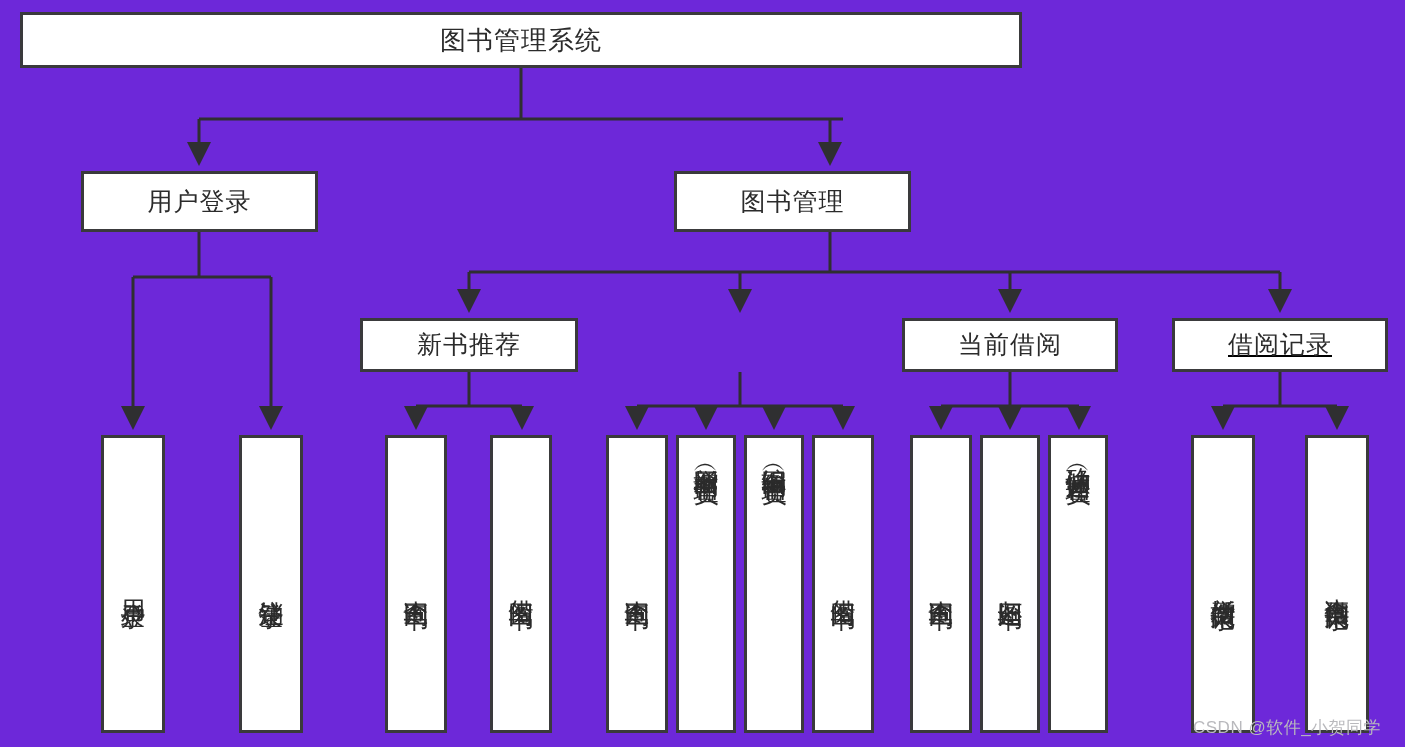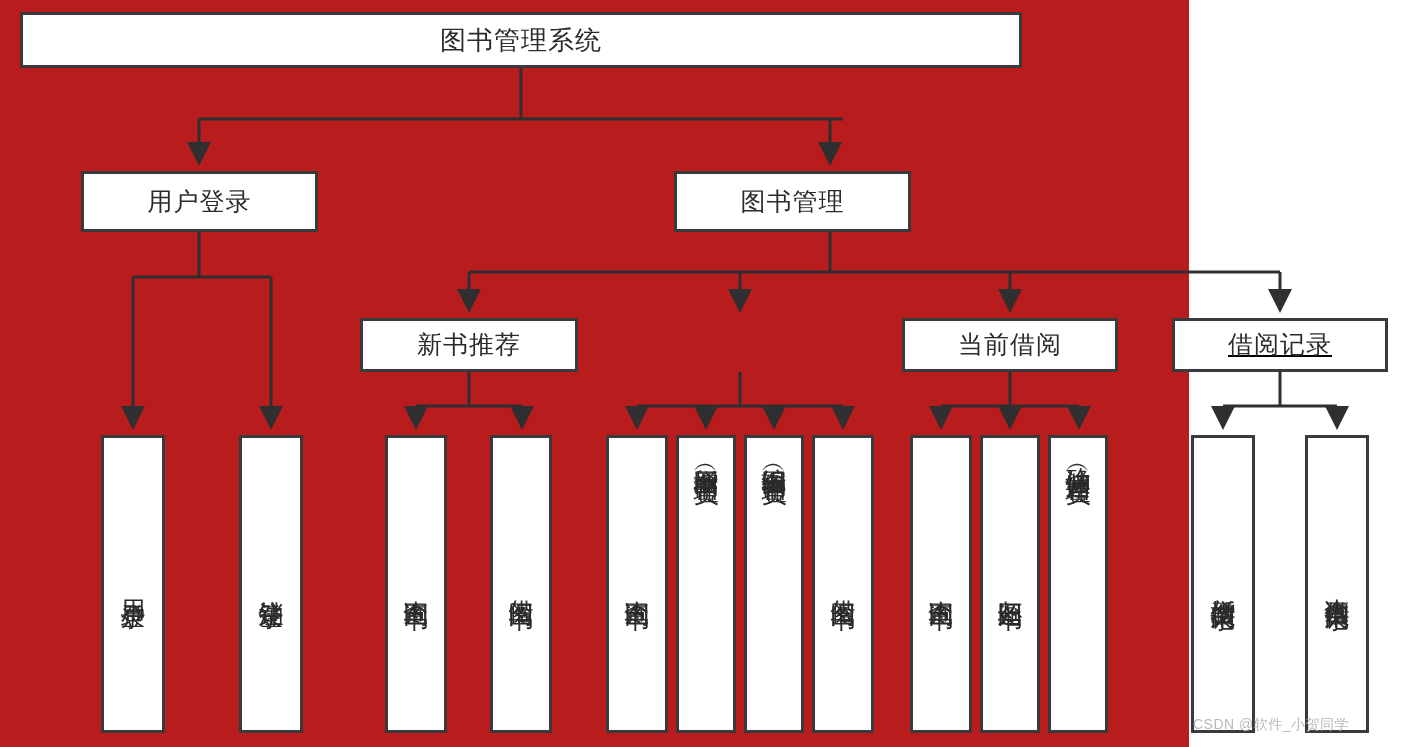--- a/index.html
+++ b/index.html
@@ -1,35 +1,35 @@
 <!DOCTYPE html>
 <html><head>
 <meta charset="utf-8">
 <style>
   html,body{margin:0;padding:0;background:#fff;}
   body{width:1405px;height:747px;font-family:"Liberation Sans","DejaVu Sans",sans-serif;overflow:hidden;}
-  #stage{position:relative;width:1189px;height:747px;background:#b91c1c;}
+  #stage{position:relative;width:1405px;height:747px;background:#6d28d9;}
   svg.edges{position:absolute;left:0;top:0;width:1405px;height:747px;pointer-events:none;}
   .node{position:absolute;box-sizing:border-box;background:#ffffff;border:3px solid #3a3a3c;display:flex;align-items:center;justify-content:center;}
   .node .lbl{color:#2b2b2b;text-align:center;white-space:nowrap;}
   .h-node .lbl{font-size:25px;line-height:1.1;letter-spacing:1px;}
   .root .lbl{font-size:26px;}
   .leaf{border-width:3px;}
   .leaf .lbl{
     writing-mode:vertical-rl;
     text-orientation:upright;
     font-size:25px;
     line-height:1.32;
     letter-spacing:2px;
     white-space:normal;
     max-height:272px;
   }
   .leaf{align-items:flex-start;padding-top:10px;}
   .leaf.center{align-items:center;padding-top:0;}
-  .watermark{position:absolute;left:1193px;top:716px;font-size:14px;color:#b9b9bd;letter-spacing:0.5px;white-space:nowrap;}
+  .watermark{position:absolute;left:1193px;top:716px;font-size:17px;color:#b9b9bd;letter-spacing:0.5px;white-space:nowrap;}
 </style>
 </head>
 <body>
 
 <div id="stage">
 
   <svg class="edges" viewBox="0 0 1405 747">
     <defs>
       <marker id="arrow" viewBox="0 0 12 12" refX="10" refY="6" markerWidth="8" markerHeight="8" orient="auto-start-reverse">
         <path d="M 0 0 L 12 6 L 0 12 z" fill="#2f2f31"></path>

